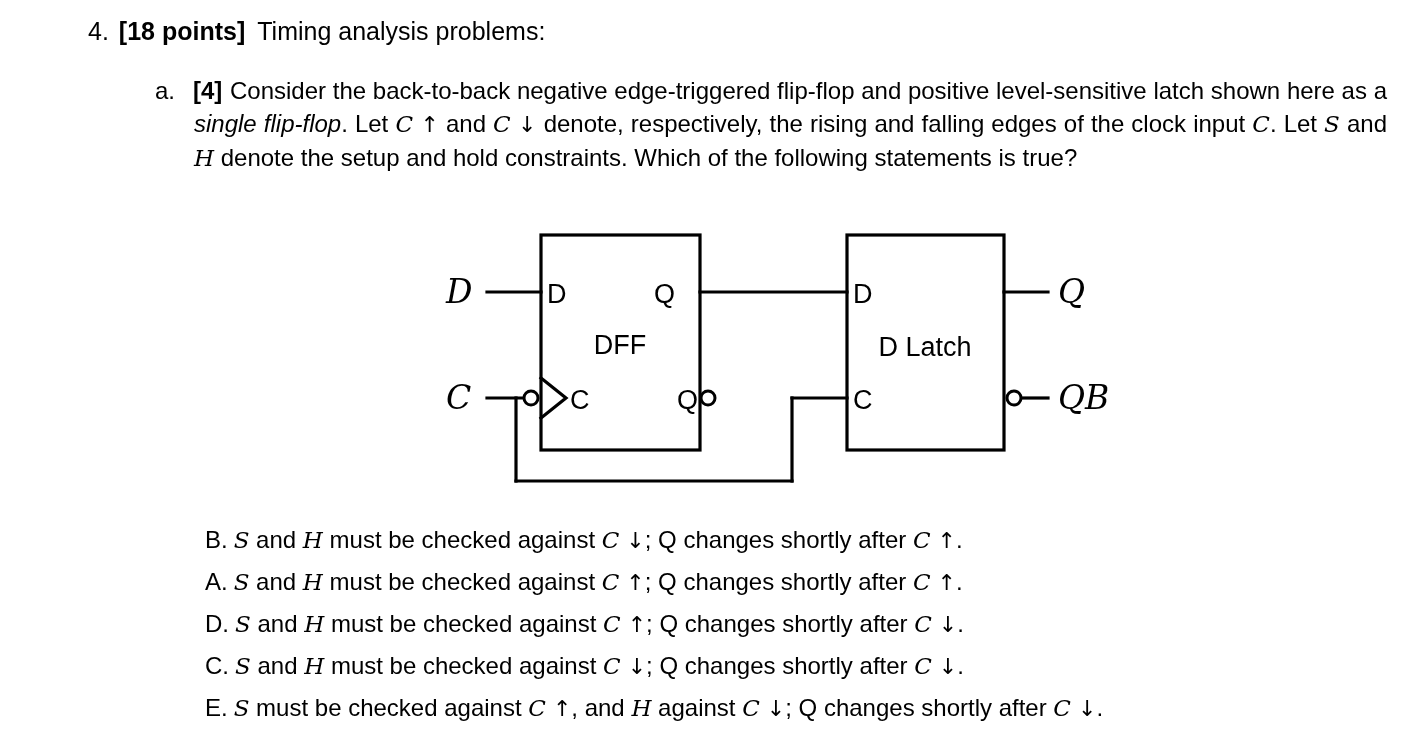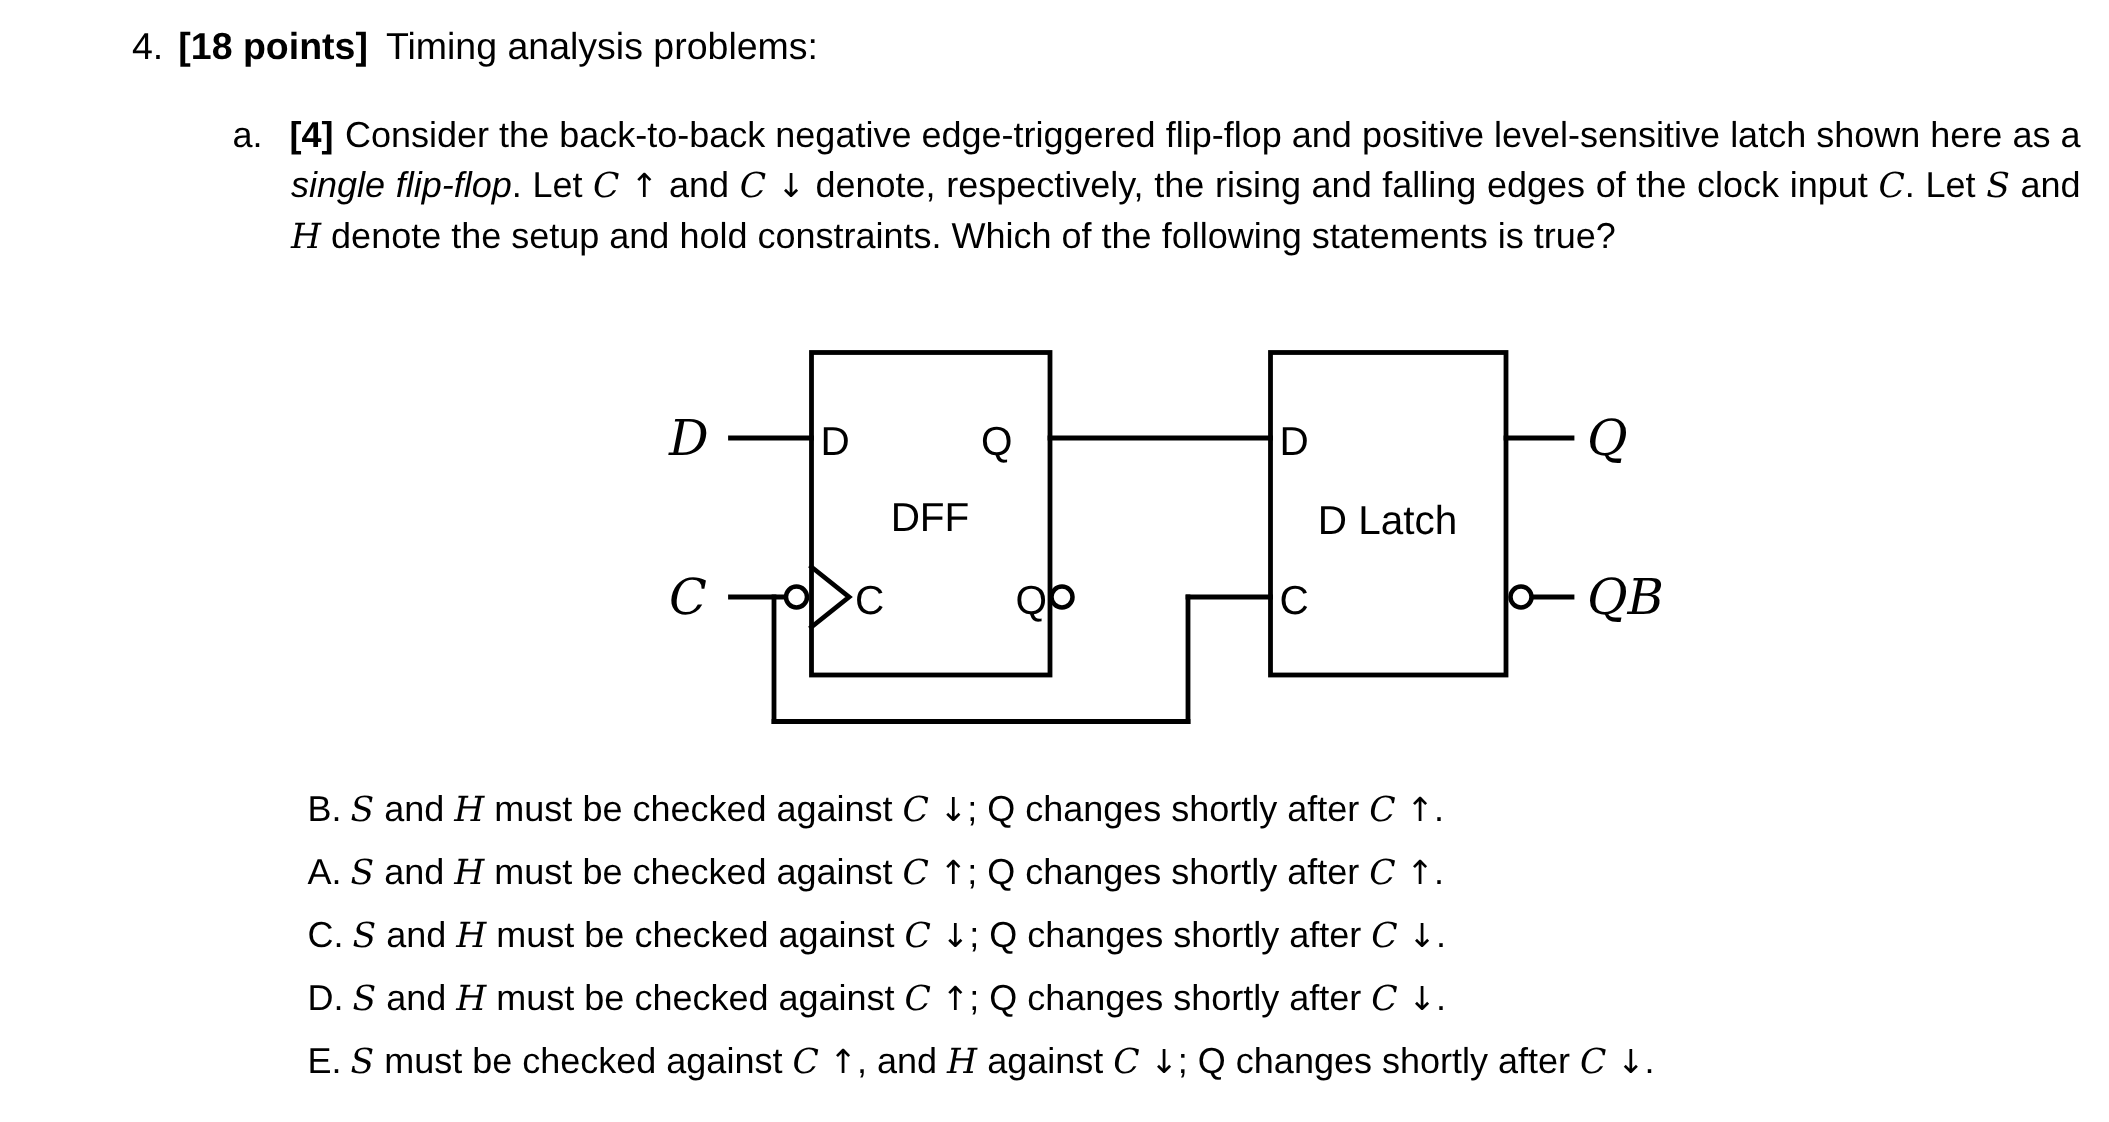--- a/index.html
+++ b/index.html
@@ -161,21 +161,21 @@
       <text x="925" y="356" font-family="Liberation Sans, sans-serif" font-size="27" text-anchor="middle" fill="#000000">D Latch</text>
     </svg>
   </div>
 
   <div class="options">
 
     <div class="option-row"><span class="option-letter">B.</span><span class="mathit">S</span><span> and </span><span class="mathit">H</span><span> must be checked against </span><span class="mathit">C</span><span class="arrow"> ↓</span><span>; Q changes shortly after </span><span class="mathit">C</span><span class="arrow"> ↑</span><span>.</span></div>
 
     <div class="option-row"><span class="option-letter">A.</span><span class="mathit">S</span><span> and </span><span class="mathit">H</span><span> must be checked against </span><span class="mathit">C</span><span class="arrow"> ↑</span><span>; Q changes shortly after </span><span class="mathit">C</span><span class="arrow"> ↑</span><span>.</span></div>
 
+    <div class="option-row"><span class="option-letter">D.</span><span class="mathit">S</span><span> and </span><span class="mathit">H</span><span> must be checked against </span><span class="mathit">C</span><span class="arrow"> ↑</span><span>; Q changes shortly after </span><span class="mathit">C</span><span class="arrow"> ↓</span><span>.</span></div>
+
     <div class="option-row"><span class="option-letter">C.</span><span class="mathit">S</span><span> and </span><span class="mathit">H</span><span> must be checked against </span><span class="mathit">C</span><span class="arrow"> ↓</span><span>; Q changes shortly after </span><span class="mathit">C</span><span class="arrow"> ↓</span><span>.</span></div>
-
-    <div class="option-row"><span class="option-letter">D.</span><span class="mathit">S</span><span> and </span><span class="mathit">H</span><span> must be checked against </span><span class="mathit">C</span><span class="arrow"> ↑</span><span>; Q changes shortly after </span><span class="mathit">C</span><span class="arrow"> ↓</span><span>.</span></div>
 
     <div class="option-row"><span class="option-letter">E.</span><span class="mathit">S</span><span> must be checked against </span><span class="mathit">C</span><span class="arrow"> ↑</span><span>, and </span><span class="mathit">H</span><span> against </span><span class="mathit">C</span><span class="arrow"> ↓</span><span>; Q changes shortly after </span><span class="mathit">C</span><span class="arrow"> ↓</span><span>.</span></div>
 
   </div>
 
 </div>
 
 </body></html>

